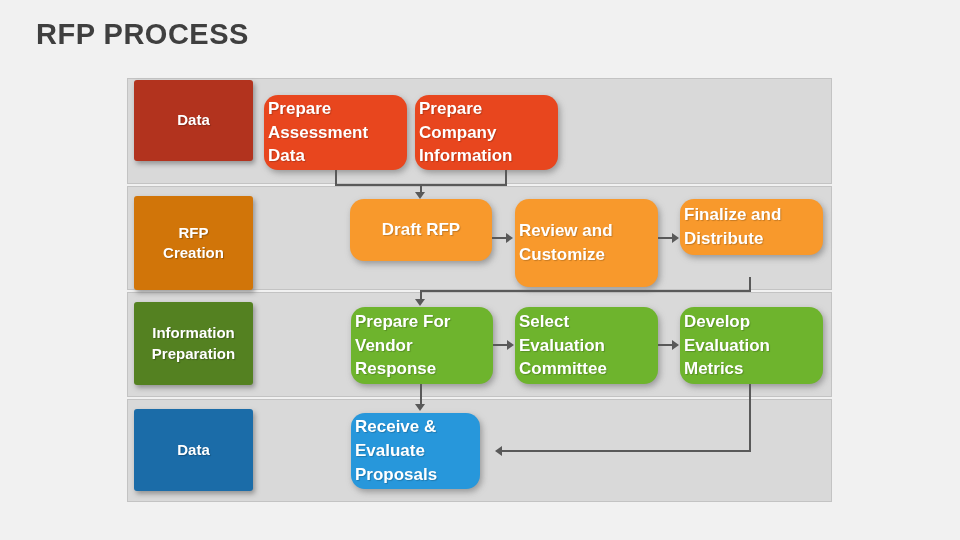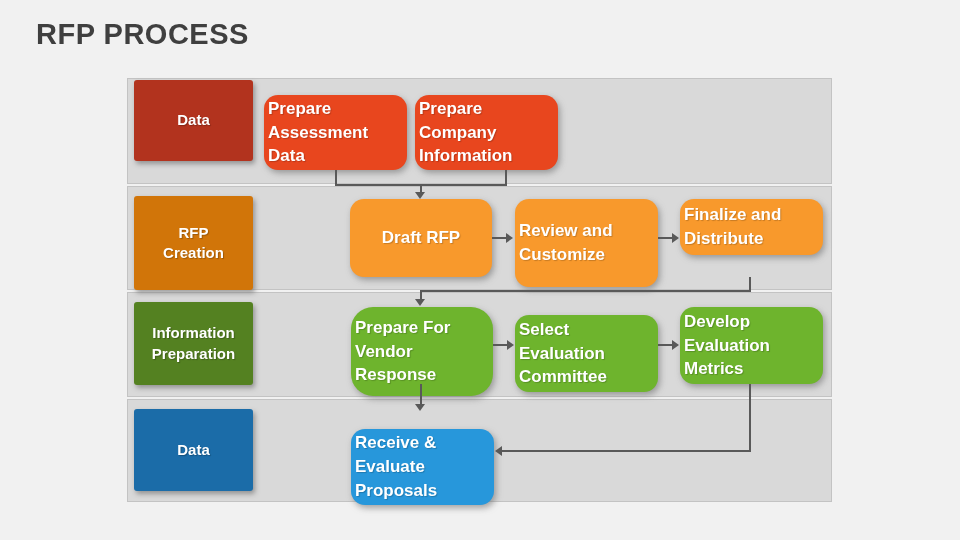--- a/index.html
+++ b/index.html
@@ -60,29 +60,29 @@
     <div class="row" style="top:399px;height:103px;"></div>
 
     <div class="lane" style="left: 134px; top: 80px; height: 81px; background-color: rgb(178, 51, 30);">Data</div>
     <div class="lane" style="left: 134px; top: 196px; height: 94px; background-color: rgb(209, 117, 9);">RFP Creation</div>
     <div class="lane" style="left: 134px; top: 302px; height: 83px; background-color: rgb(84, 129, 33);">Information Preparation</div>
     <div class="lane" style="left: 134px; top: 409px; height: 82px; background-color: rgb(27, 108, 168);">Data</div>
 
     <div class="pbox" style="left: 264px; top: 95px; width: 143px; height: 75px; background-color: rgb(232, 70, 30);">Prepare Assessment Data</div>
     <div class="pbox" style="left: 415px; top: 95px; width: 143px; height: 75px; background-color: rgb(232, 70, 30);">Prepare Company Information</div>
 
-    <div class="pbox" style="left: 350px; top: 199px; width: 142px; height: 78px; background-color: rgb(248, 153, 44);">Draft RFP</div>
+    <div class="pbox" style="left: 350px; top: 199px; width: 142px; height: 62px; background-color: rgb(248, 153, 44);">Draft RFP</div>
     <div class="pbox" style="left: 515px; top: 199px; width: 143px; height: 88px; background-color: rgb(248, 153, 44);">Review and Customize</div>
     <div class="pbox" style="left: 680px; top: 199px; width: 143px; height: 56px; background-color: rgb(248, 153, 44);">Finalize and Distribute</div>
 
-    <div class="pbox" style="left: 351px; top: 307px; width: 142px; height: 89px; background-color: rgb(110, 180, 45); border-radius: 22px;">Prepare For Vendor Response</div>
-    <div class="pbox" style="left: 515px; top: 315px; width: 143px; height: 77px; background-color: rgb(110, 180, 45);">Select Evaluation Committee</div>
+    <div class="pbox" style="left: 351px; top: 307px; width: 142px; height: 77px; background-color: rgb(110, 180, 45);">Prepare For Vendor Response</div>
+    <div class="pbox" style="left: 515px; top: 307px; width: 143px; height: 77px; background-color: rgb(110, 180, 45);">Select Evaluation Committee</div>
     <div class="pbox" style="left: 680px; top: 307px; width: 143px; height: 77px; background-color: rgb(110, 180, 45);">Develop Evaluation Metrics</div>
 
-    <div class="pbox" style="left: 351px; top: 413px; width: 143px; height: 76px; background-color: rgb(39, 151, 219); margin-top: 16px;">Receive &amp; Evaluate Proposals</div>
+    <div class="pbox" style="left: 351px; top: 413px; width: 129px; height: 76px; background-color: rgb(39, 151, 219);">Receive &amp; Evaluate Proposals</div>
 
     <div class="line" style="left:335px;top:170px;width:2px;height:15px;"></div>
     <div class="line" style="left:505px;top:170px;width:2px;height:15px;"></div>
     <div class="line" style="left:335px;top:184px;width:172px;height:2px;"></div>
     <div class="line" style="left:420px;top:184px;width:2px;height:9px;"></div>
     <div class="arr arr-down" style="left:415px;top:192px;"></div>
 
     <div class="line" style="left:492px;top:237px;width:16px;height:2px;"></div>
     <div class="arr arr-right" style="left:506px;top:233px;"></div>
     <div class="line" style="left:658px;top:237px;width:16px;height:2px;"></div>

